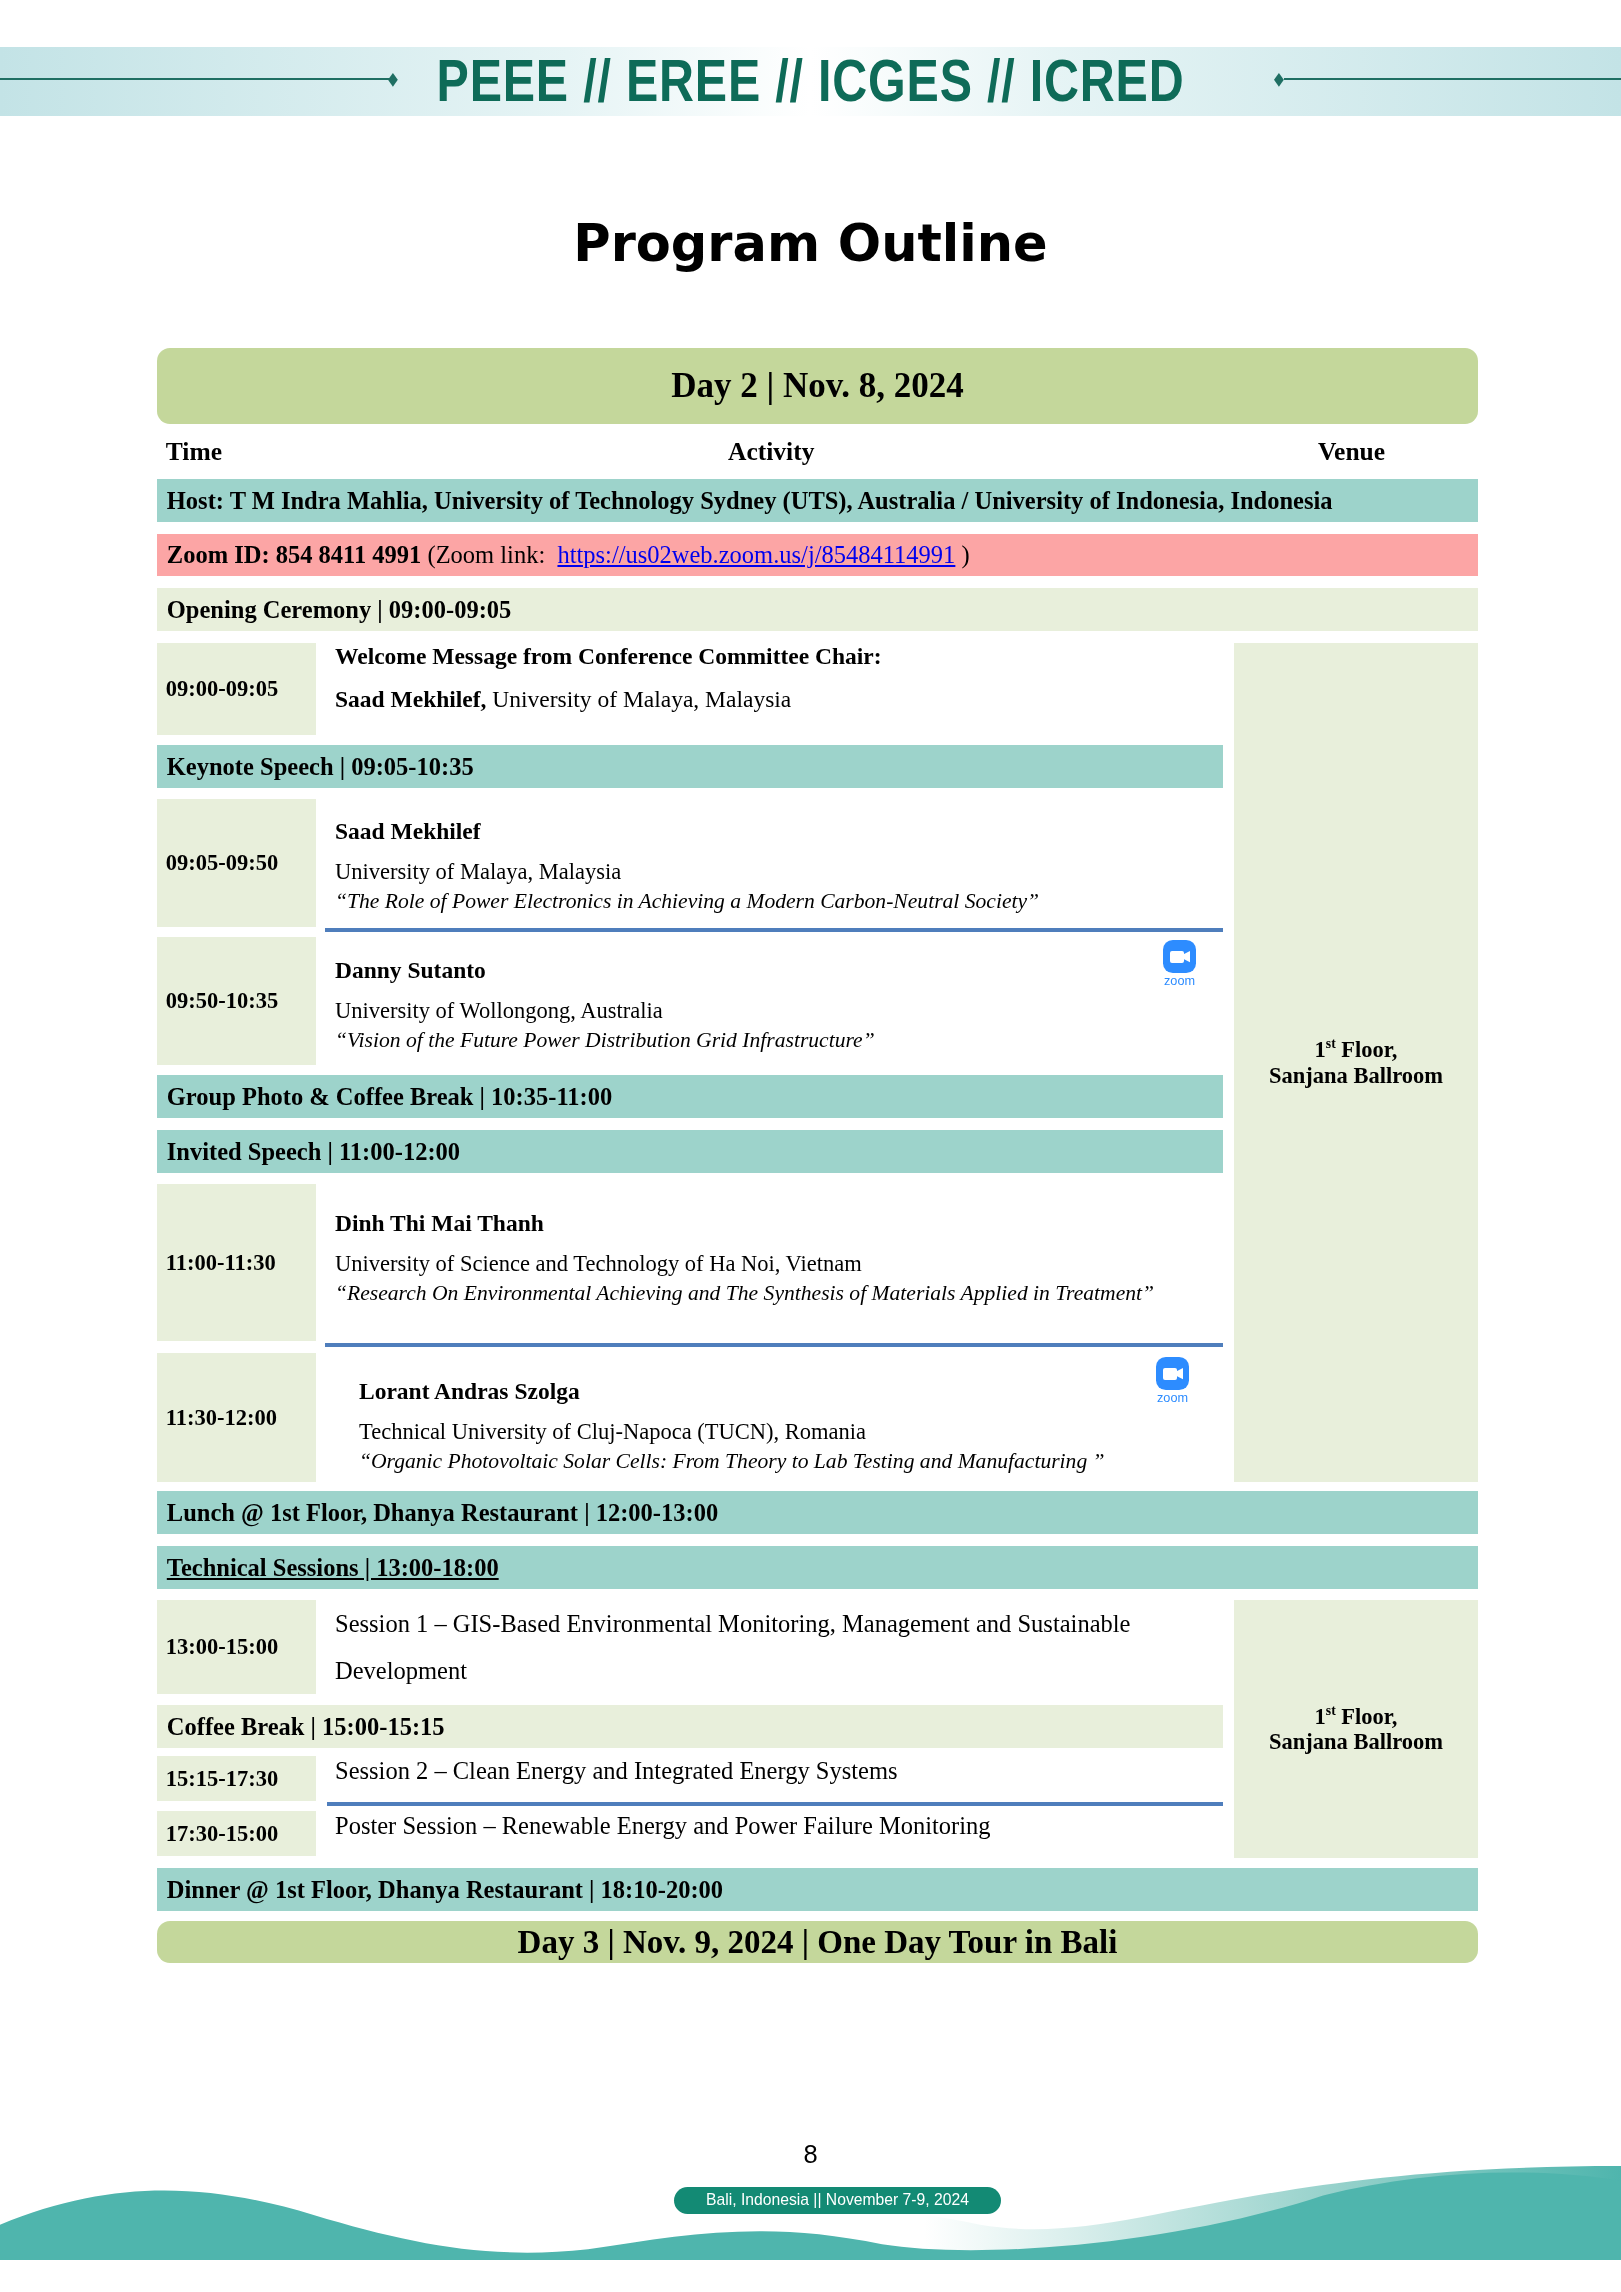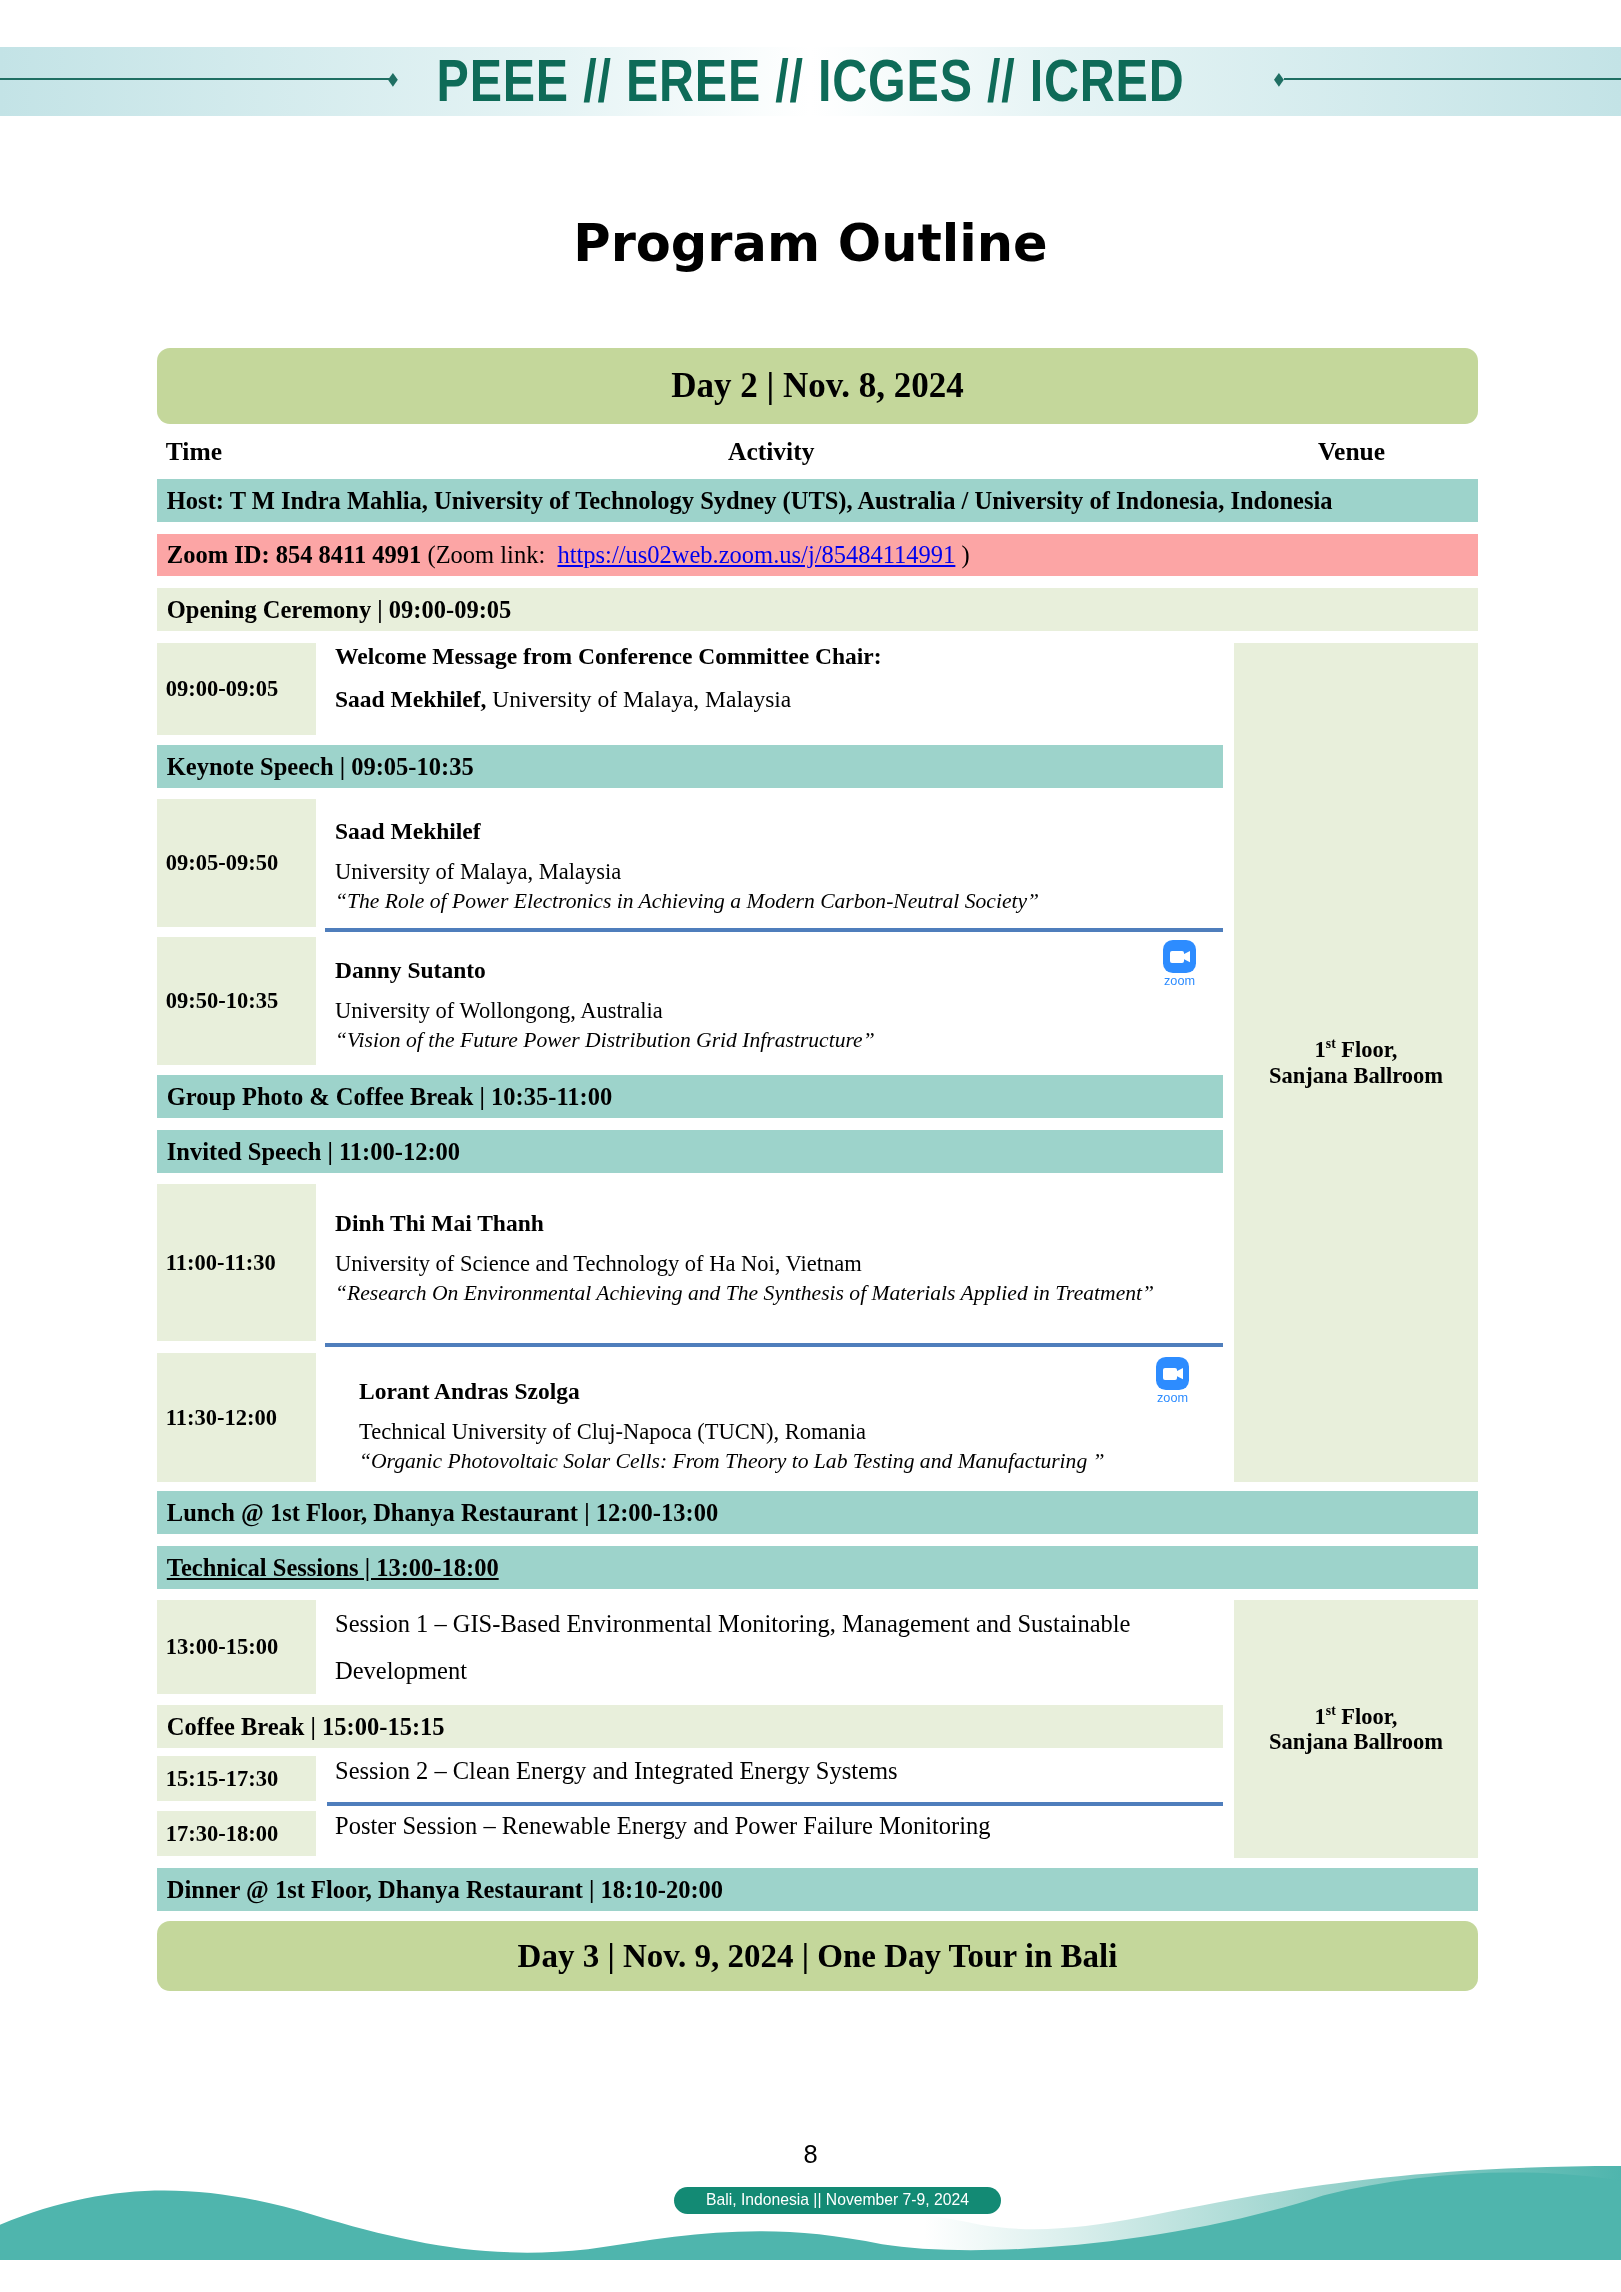--- a/index.html
+++ b/index.html
@@ -167,28 +167,28 @@
 </div>
 
 <div class="cell pale pad txt bold" style="left:157px;width:1066px;top:1705px;height:43px;">
   <span>Coffee Break | 15:00-15:15</span>
 </div>
 
 <div class="time-cell pale" style="top:1756px;height:45px;">15:15-17:30</div>
 <div class="act" style="top:1757px;font-size:24.5px;">Session 2 – Clean Energy and Integrated Energy Systems</div>
 <div class="blue-line" style="left:327px;width:896px;top:1802px;"></div>
 
-<div class="time-cell pale" style="top:1811px;height:45px;">17:30-18:00</div>
+<div class="time-cell pale" style="top:1811px;height:45px;">17:30-15:00</div>
 <div class="act" style="top:1812px;font-size:24.5px;">Poster Session – Renewable Energy and Power Failure Monitoring</div>
 
 <div class="row teal pad txt bold" style="top:1868px;height:43px;">
   <span>Dinner @ 1st Floor, Dhanya Restaurant | 18:10-20:00</span>
 </div>
 
-<div class="row green" style="top:1921px;height:70px;display:flex;align-items:center;justify-content:center;font-size:33px;font-weight:bold;">Day 3 | Nov. 9, 2024 | One Day Tour in Bali</div>
+<div class="row green" style="top:1921px;height:42px;display:flex;align-items:center;justify-content:center;font-size:33px;font-weight:bold;">Day 3 | Nov. 9, 2024 | One Day Tour in Bali</div>
 
 <div class="page-num">8</div>
 <svg class="footer-wave" viewBox="0 0 1654 96" preserveAspectRatio="none">
   <defs>
     <linearGradient id="wg" x1="0" x2="1" y1="0" y2="0">
       <stop offset="0" stop-color="#ffffff"></stop>
       <stop offset="0.35" stop-color="#ffffff"></stop>
       <stop offset="0.7" stop-color="#9fd5cf"></stop>
       <stop offset="1" stop-color="#4fb5ad"></stop>
     </linearGradient>

